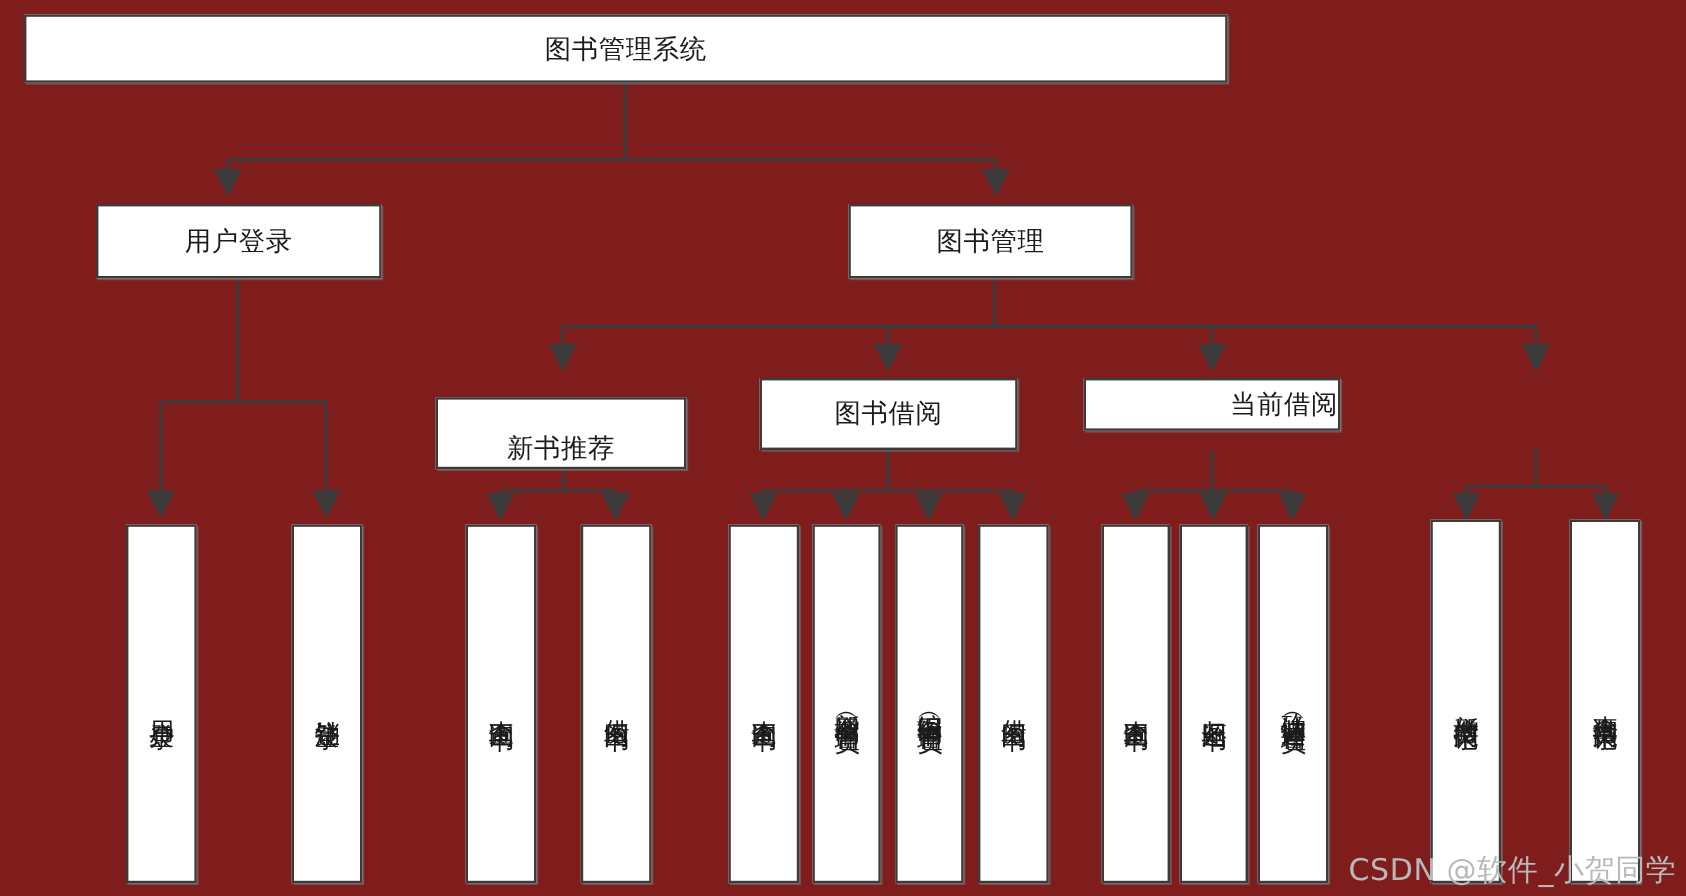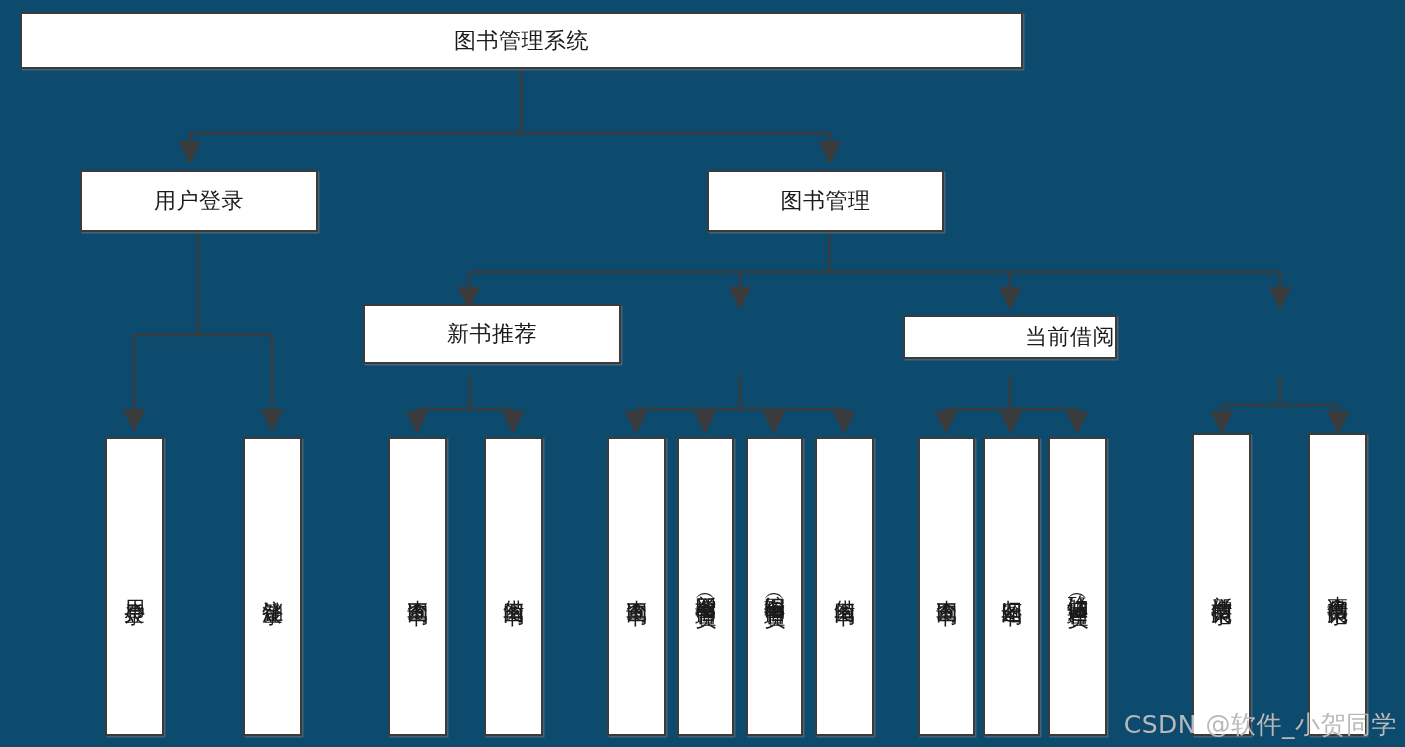--- a/index.html
+++ b/index.html
@@ -4,21 +4,21 @@
 <style>
   html, body {
     margin: 0;
     padding: 0;
     background: #ffffff;
   }
   #canvas {
     position: relative;
     width: 1405px;
     height: 747px;
-    background: #0c4a6e;
+    background: #7f1d1d;
     font-family: "DejaVu Sans", "Liberation Sans", sans-serif;
     overflow: hidden;
   }
   svg.links {
     position: absolute;
     left: 0; top: 0;
     width: 1405px;
     height: 747px;
     pointer-events: none;
   }
@@ -124,24 +124,27 @@
   </div>
 
   <div class="node horiz" style="left:80px; top:170px; width:238px; height:62px;">
     <span class="hlabel">用户登录</span>
   </div>
 
   <div class="node horiz" style="left:707px; top:170px; width:237px; height:62px;">
     <span class="hlabel">图书管理</span>
   </div>
 
-  <div class="node horiz" style="left:363px; top:304px; width:258px; height:60px;">
+  <div class="node horiz" style="left:363px; top:331px; width:209px; height:60px;align-items:flex-end;">
     <span class="hlabel">新书推荐</span>
   </div>
 
+  <div class="node horiz" style="left:633px; top:315px; width:215px; height:60px;">
+    <span class="hlabel">图书借阅</span>
+  </div>
 
   <div class="node horiz" style="left:903px; top:315px; width:214px; height:44px;justify-content:flex-end;">
     <span class="hlabel">当前借阅</span>
   </div>
 
 
   <div class="node vert" style="left:105px; top:437px; width:59px; height:299px;">
     <span class="vlabel">用户登录</span>
   </div>
   <div class="node vert" style="left:243px; top:437px; width:59px; height:299px;">

